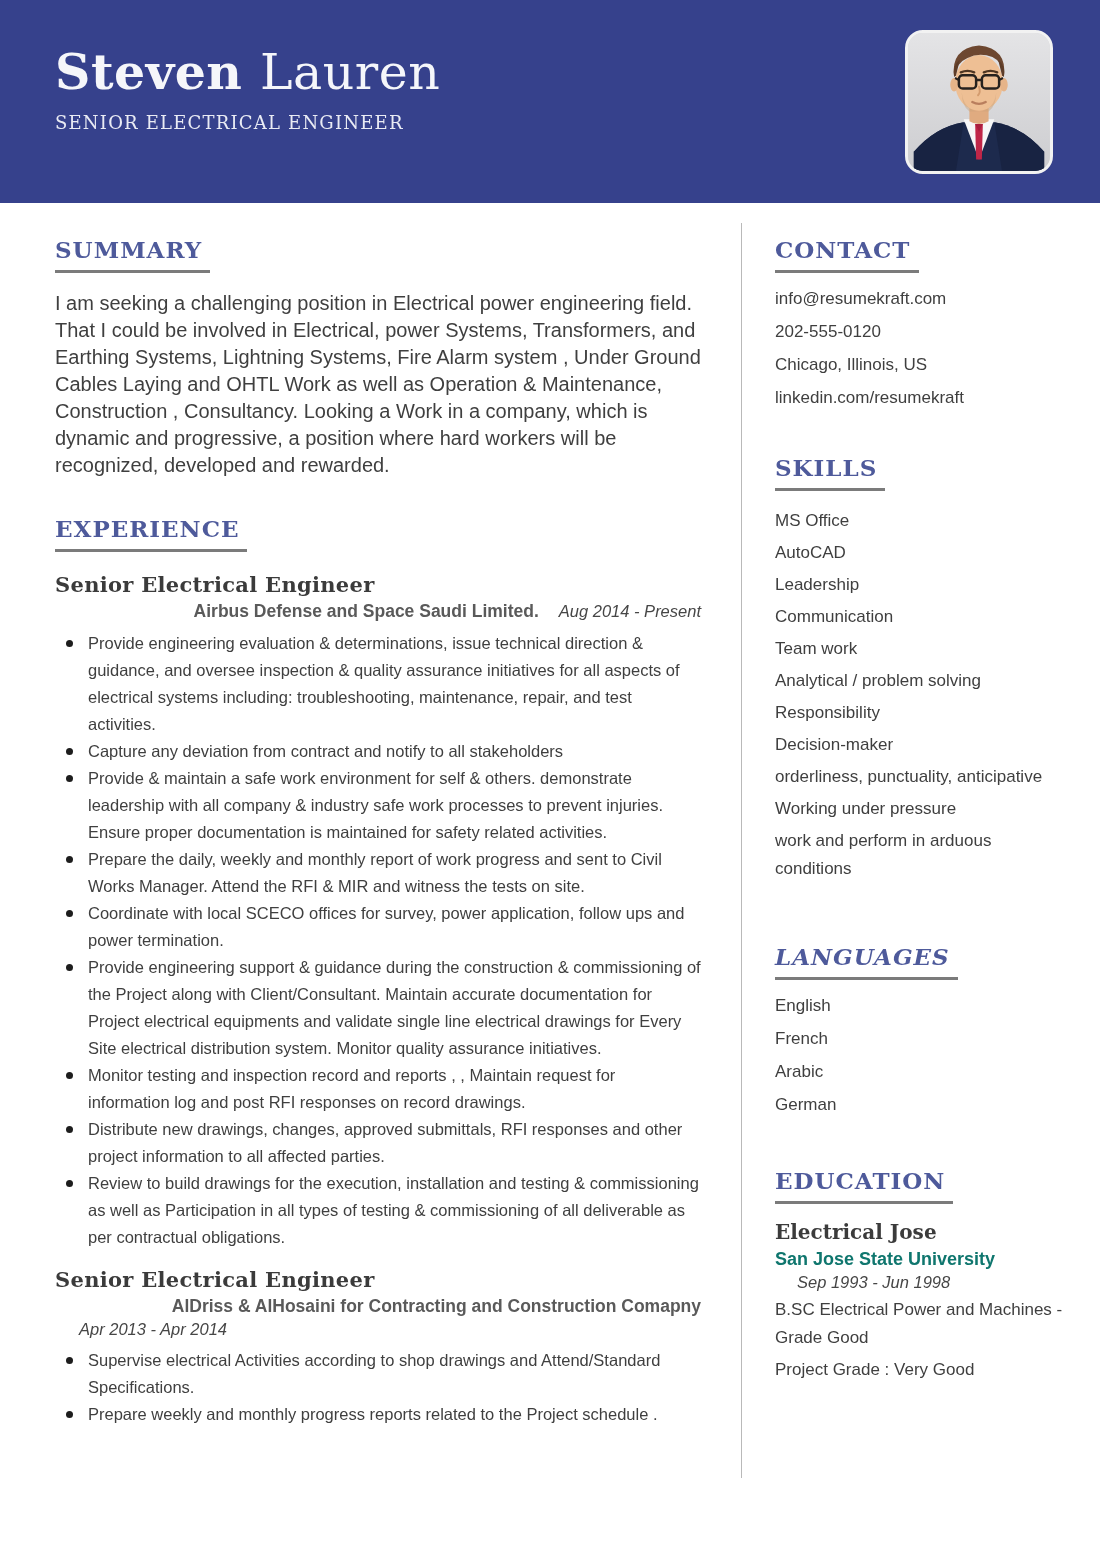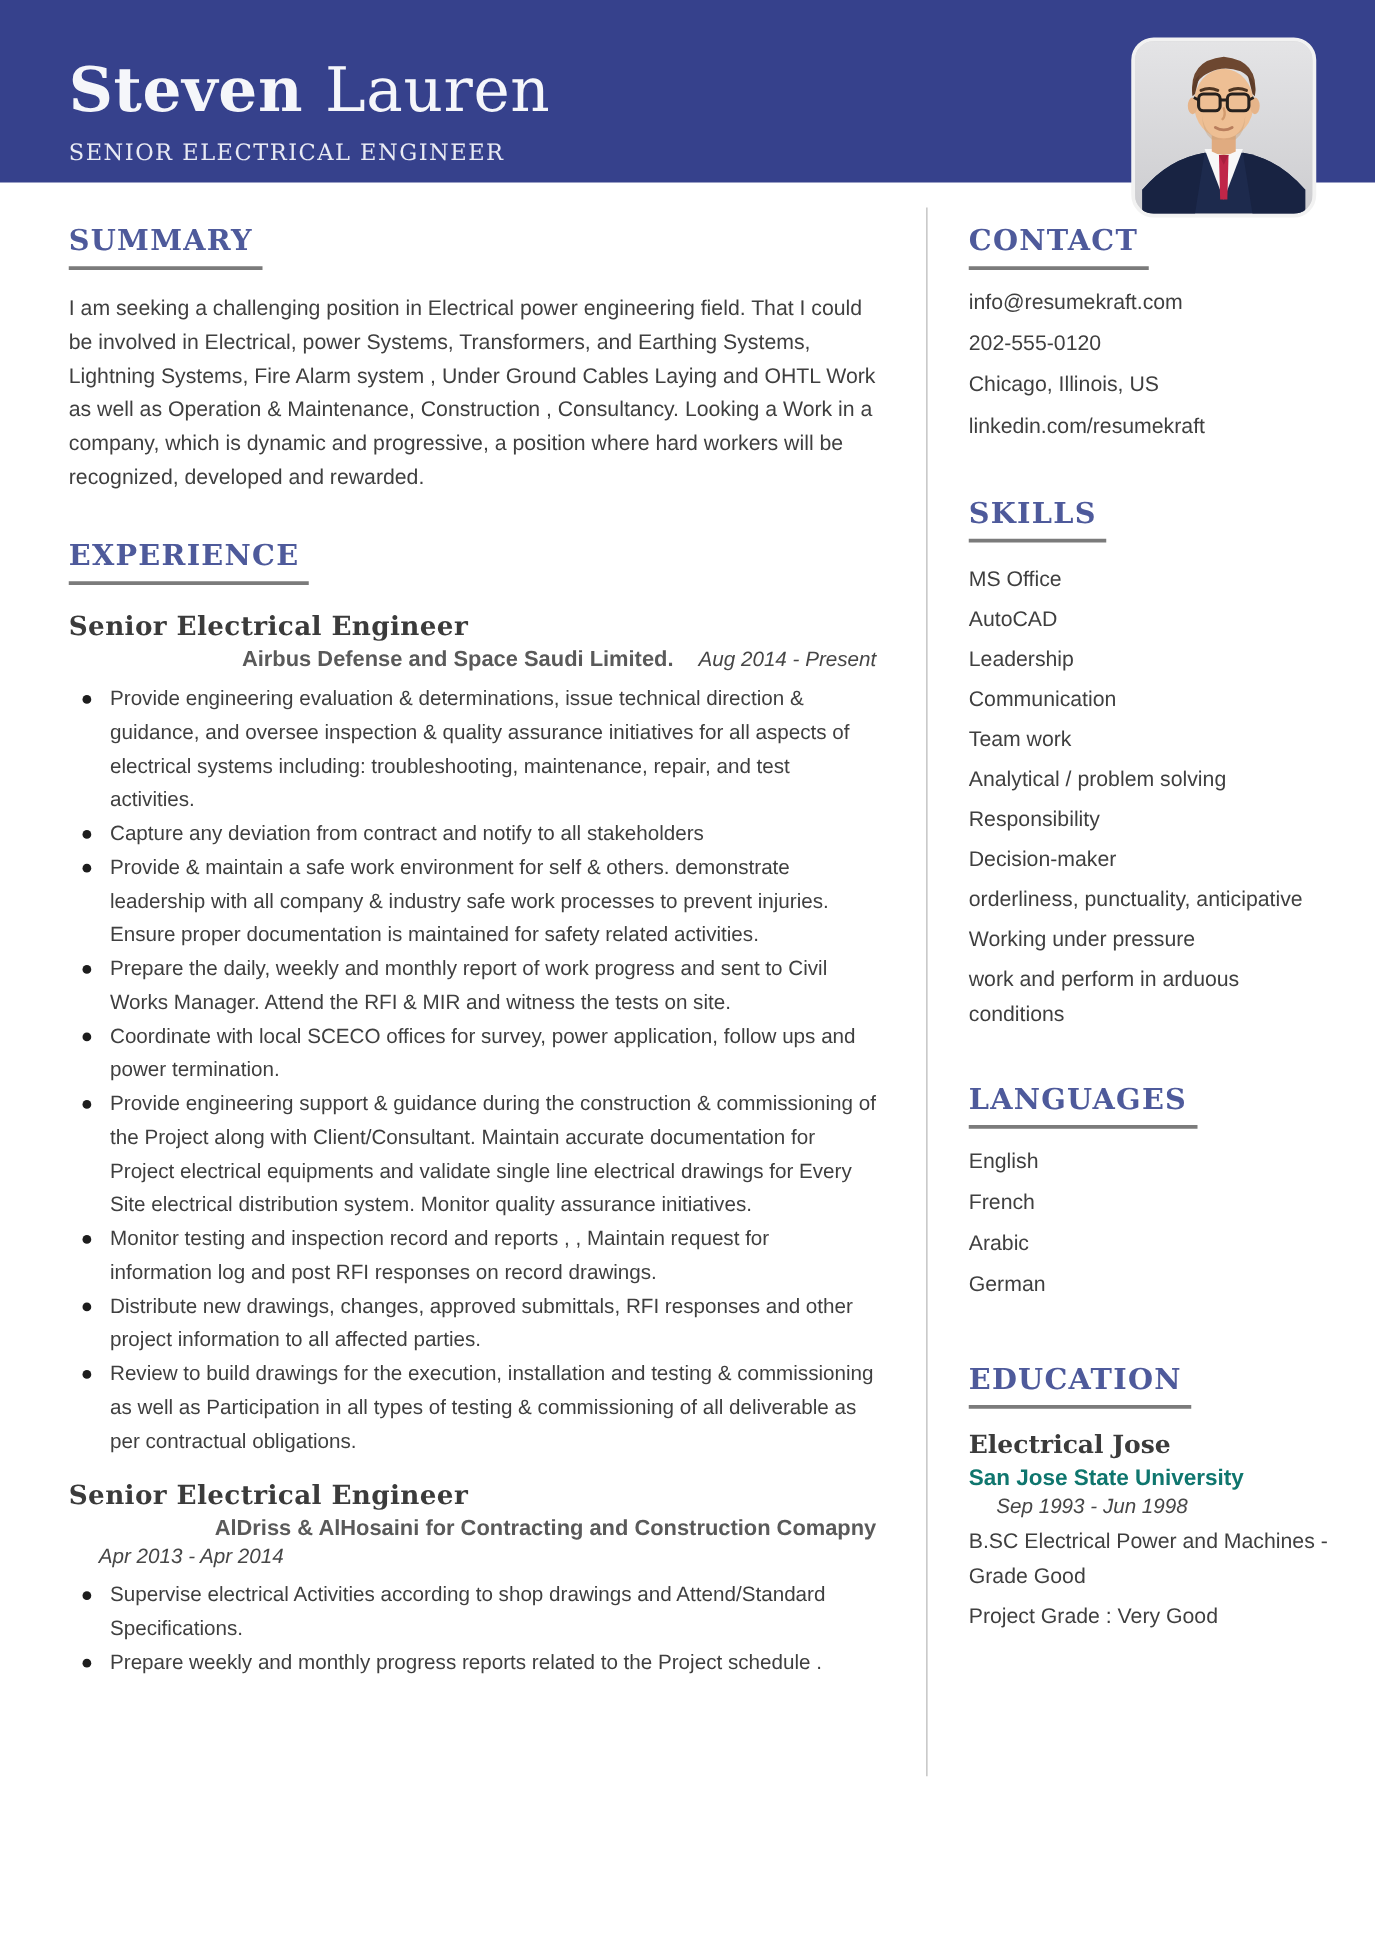--- a/index.html
+++ b/index.html
@@ -4,21 +4,21 @@
 <style>
   * { margin:0; padding:0; box-sizing:border-box; }
   html,body { background:#ffffff; }
   .page {
     position:relative; width:1100px; height:1557px; margin:0 auto;
     background:#ffffff; overflow:hidden;
     font-family:"Liberation Sans", sans-serif; color:#3f3f3f;
   }
   
   .header {
-    position:relative; width:100%; height:146px;
+    position:relative; width:100%; height:203px;
     background:#36418c;
   }
   .header-text { position:absolute; left:55px; top:46px; }
   .name { color:#f5f6fa; font-family:"DejaVu Serif", serif; font-size:49px; line-height:1.1; letter-spacing:0.5px; }
   .name .fn { font-weight:bold; }
   .name .ln { font-weight:normal; }
   .header-role {
     margin-top:12px; color:#e9ebf4; font-family:"DejaVu Serif", serif;
     font-size:18px; letter-spacing:1.2px; font-weight:normal;
   }
@@ -33,21 +33,21 @@
   .divider   { flex:0 0 1px; width:1px; height:1255px; background:#b9b9b9; margin-left:40px; margin-right:33px; }
   .right-col { flex:1 1 auto; min-width:0; }
   
   h2.sec {
     display:inline-block; font-family:"DejaVu Serif", serif; font-weight:bold;
     font-size:23px; letter-spacing:1px; color:#4e5a9b;
     border-bottom:3px solid #7b7b7b; padding:0 8px 7px 0;
   }
   
   .summary-sec h2 { margin-top:13px; }
-  .summary-text { margin-top:17px; font-size:17px; line-height:27px; color:#3f3f3f; }
+  .summary-text { margin-top:17px; font-size:20px; line-height:27px; color:#3f3f3f; }
   .experience-sec h2 { margin-top:36px; }
   .job-title {
     margin-top:20px; font-family:"DejaVu Serif", serif; font-weight:bold;
     font-size:21px; color:#3b3b3b; letter-spacing:0.3px;
   }
   .job-meta { margin-top:4px; font-size:17.5px;text-align:right; }
   .company { font-weight:bold; color:#5a5a5a; }
   .dates   { font-style:italic; font-weight:normal; color:#464646; font-size:16.5px; }
   .job-meta .dates { margin-left:20px; }
   .dates-line { margin-top:3px; padding-left:24px; font-size:16.5px; font-style:italic; color:#464646; }
@@ -60,21 +60,21 @@
     width:7px; height:7px; border-radius:50%; background:#1d1d1d;
   }
   .job2 .job-title { margin-top:16px; }
   
   .contact-sec h2 { margin-top:13px; }
   ul.plain { list-style:none; margin-top:16px; }
   ul.plain li { font-size:17px; color:#3f3f3f; margin-bottom:13px; line-height:20px; }
   .skills-sec h2 { margin-top:33px; }
   ul.skills { list-style:none; margin-top:16px; }
   ul.skills li { font-size:17px; color:#3f3f3f; line-height:28px; margin-bottom:4px; }
-  .languages-sec h2 { margin-top:36px; }
+  .languages-sec h2 { margin-top:56px;font-style:italic; }
   .education-sec h2 { margin-top:39px; }
   .edu-degree { margin-top:16px; font-family:"DejaVu Serif", serif; font-weight:bold; font-size:20px; color:#3b3b3b; }
   .edu-school { margin-top:5px; font-size:18px; font-weight:bold; color:#0f766e; }
   .edu-dates  { margin-top:3px; padding-left:22px; font-size:16.5px; font-style:italic; color:#464646; }
   .edu-detail { margin-top:4px; font-size:17px; line-height:28px; color:#3f3f3f; }
   .edu-extra  { margin-top:8px; font-size:17px; color:#3f3f3f; }
 </style>
 </head>
 <body>
 

